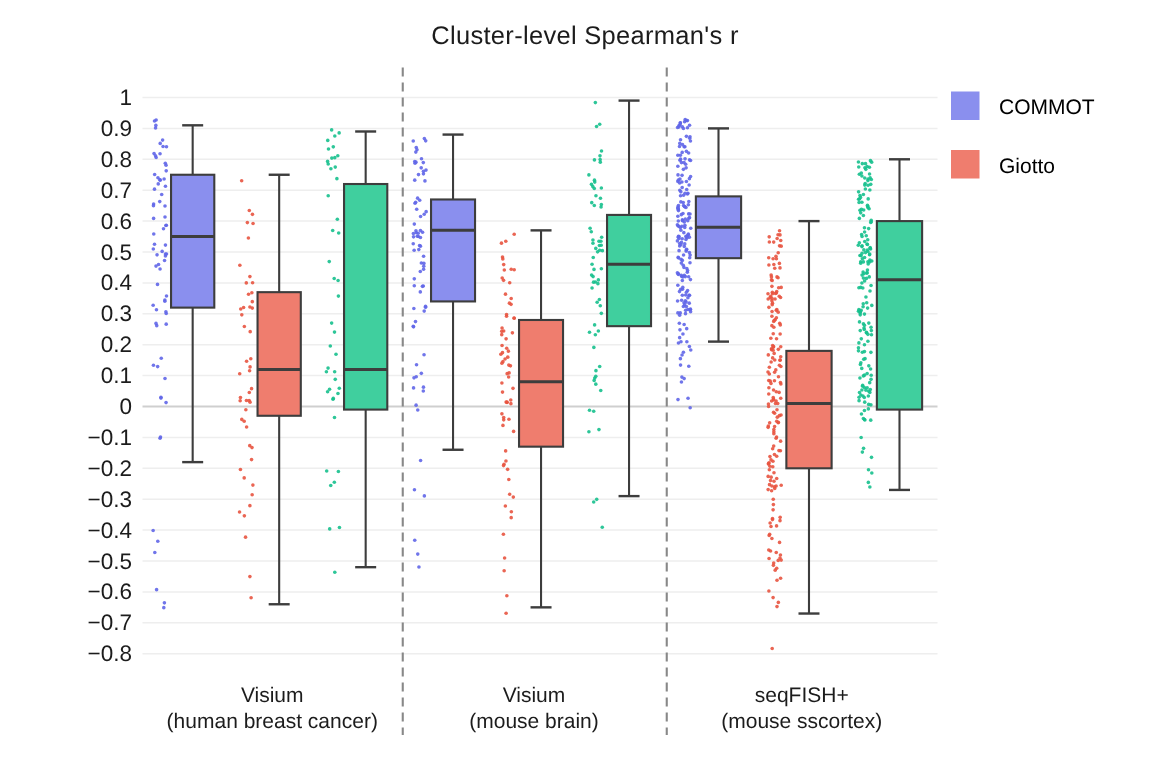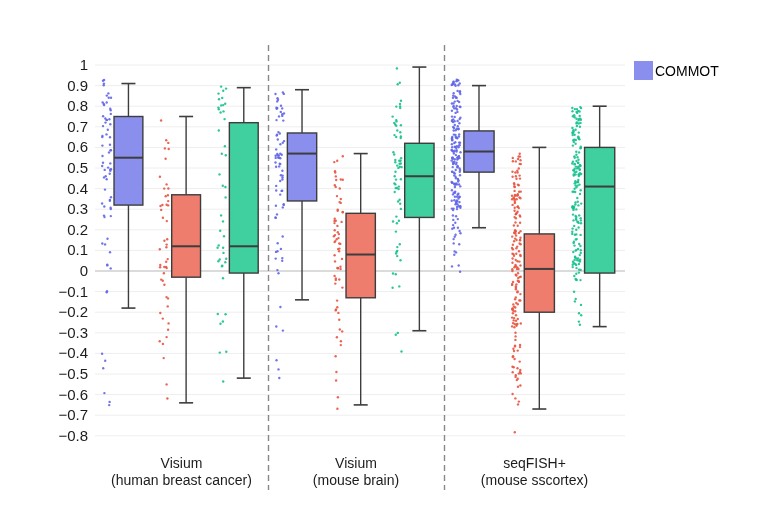--- a/index.html
+++ b/index.html
@@ -3,21 +3,21 @@
 <meta charset="utf-8">
 <style>
   html,body{margin:0;padding:0;background:#ffffff;}
   body{font-family:"Liberation Sans", sans-serif;}
   .figure{position:relative;width:780px;height:511px;background:#ffffff;overflow:hidden;}
   .chart-title{position:absolute;top:14px;left:0;width:780px;text-align:center;
                font-size:17px;color:#1c1c1c;letter-spacing:0.2px;}
   svg{position:absolute;top:0;left:0;}
   svg text{font-family:"Liberation Sans", sans-serif;fill:#1c1c1c;}
   .legend{position:absolute;left:634px;top:61px;display:flex;flex-direction:column;gap:20px;}
-  .legend-item{display:flex;align-items:center;gap:2px;height:19px;}
+  .legend-item{display:flex;align-items:center;gap:13px;height:19px;}
   .legend-swatch{width:19px;height:19px;display:inline-block;flex:0 0 auto;}
   .legend-label{font-size:14px;color:#000000;white-space:nowrap;}
 </style>
 </head>
 <body>
 
 <div class="figure">
   <svg id="chart" width="780" height="511" viewBox="0 0 780 511">
       <line x1="95" x2="625" y1="65" y2="65" stroke="#eeeeee" stroke-width="1"></line>
       <text x="88" y="70" text-anchor="end" font-size="15">1</text>
@@ -1063,20 +1063,25 @@
       <line x1="599.66" x2="599.66" y1="147.4" y2="106.19999999999999" stroke="#3d3d3d" stroke-width="1.4"></line>
       <line x1="592.66" x2="606.66" y1="106.19999999999999" y2="106.19999999999999" stroke="#3d3d3d" stroke-width="1.6"></line>
       <line x1="599.66" x2="599.66" y1="273.06" y2="326.62" stroke="#3d3d3d" stroke-width="1.4"></line>
       <line x1="592.66" x2="606.66" y1="326.62" y2="326.62" stroke="#3d3d3d" stroke-width="1.6"></line>
       <rect x="584.5766666666666" y="147.4" width="30.166666666666668" height="125.66" fill="#40cf9e" stroke="#3d3d3d" stroke-width="1.4"></rect>
       <line x1="584.5766666666666" x2="614.7433333333333" y1="186.54000000000002" y2="186.54000000000002" stroke="#3d3d3d" stroke-width="2"></line>
       <text x="534.5" y="468" text-anchor="middle" font-size="14">seqFISH+</text>
       <text x="534.5" y="485" text-anchor="middle" font-size="14">(mouse sscortex)</text>
     </svg>
 
+  <div class="chart-title">Cluster-level Spearman's r</div>
 
   <div class="legend">
     <div class="legend-item">
       <span class="legend-swatch" style="background: rgb(138, 143, 238);"></span>
       <span class="legend-label">COMMOT</span>
     </div>
+    <div class="legend-item">
+      <span class="legend-swatch" style="background: rgb(239, 125, 110);"></span>
+      <span class="legend-label">Giotto</span>
+    </div>
   </div>
 </div>
 
 </body></html>

